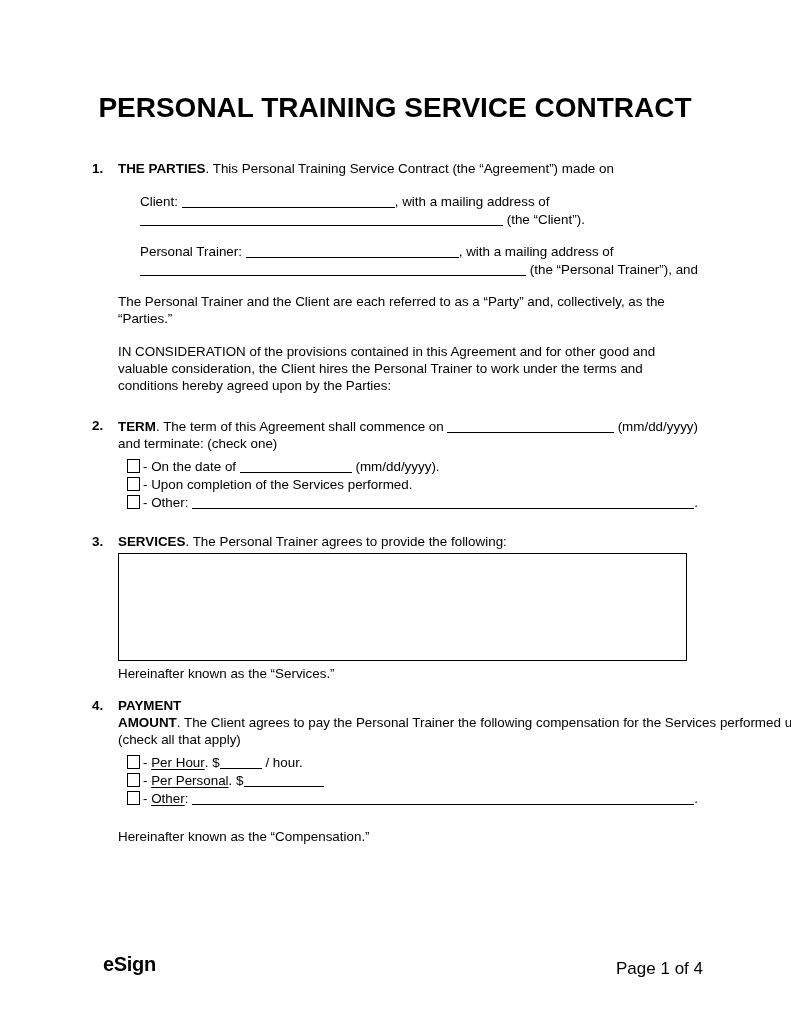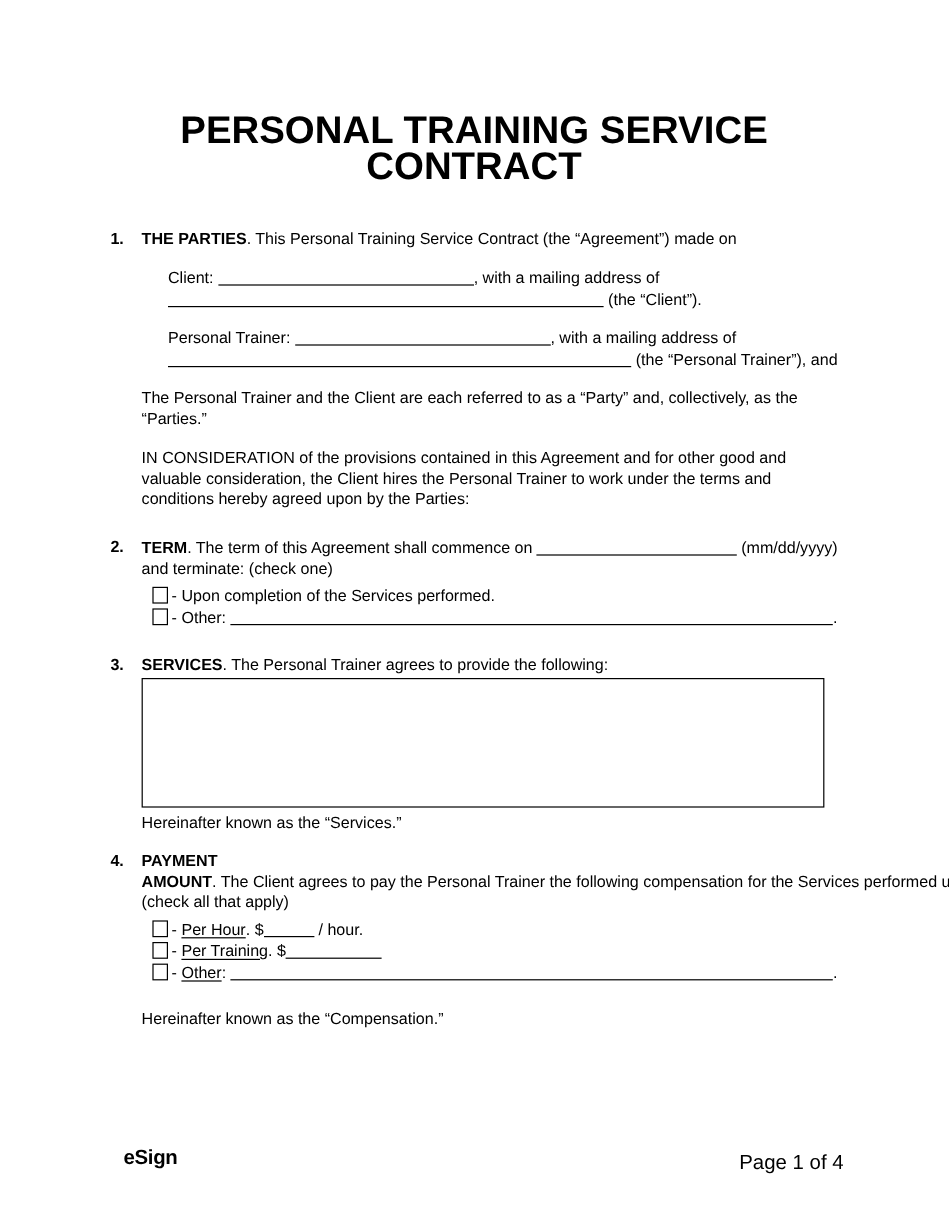--- a/index.html
+++ b/index.html
@@ -9,21 +9,21 @@
     background:#ffffff;
     color:#000;
     font-family:"Liberation Sans", "DejaVu Sans", sans-serif;
     font-size:13.4px;
     line-height:17px;
     overflow:hidden;
   }
   .content { position:absolute; left:92px; top:0; width:606px; }
   .title {
     margin:0; padding-top:93px;
-    font-size:32px; line-height:30px; font-weight:bold;
+    font-size:28px; line-height:30px; font-weight:bold;
     text-align:center; letter-spacing:0;
   }
   .sec { display:flex; align-items:flex-start; }
   .num { width:26px; flex-shrink:0; font-weight:bold; }
   .body { flex:1; min-width:0; }
   .line { white-space:normal; }
   .fline { display:flex; align-items:baseline; }
   .pre { white-space:pre; }
   b { font-weight:bold; }
   .u { text-decoration:underline; text-underline-offset:2px; }
@@ -56,21 +56,21 @@
   .mt23 { margin-top:23px; }
   .mt22 { margin-top:22px; }
   .mt21 { margin-top:21px; }
   .mt16 { margin-top:16px; }
   .mt15 { margin-top:15px; }
   .mt14 { margin-top:14px; }
   .mt5  { margin-top:5px; }
   .mt4  { margin-top:4px; }
   .footer-brand {
     position:absolute; left:103px; top:956px;
-    font-weight:bold; font-size:17px; letter-spacing:-0.3px;
+    font-weight:bold; font-size:20px; letter-spacing:-0.3px;
   }
   .footer-page {
     position:absolute; right:88px; top:960px;
     font-size:17px;
   }
 </style>
 </head>
 <body>
 
 <div class="page">
@@ -109,20 +109,26 @@
           <b class="pre">TERM</b>
             <span class="pre">. The term of this Agreement shall commence on </span>
             <span class="blank grow"></span>
             <span class="pre"> (mm/dd/yyyy)</span>
         </div>
         <div class="line">and terminate: (check one)</div>
 
         <div class="checks mt5">
           <div class="fline">
             <span class="checkbox"></span>
+              <span class="pre">- On the date of </span>
+              <span class="blank" style="width:112px"></span>
+              <span class="pre"> (mm/dd/yyyy).</span>
+          </div>
+          <div class="fline">
+            <span class="checkbox"></span>
               <span class="pre">- Upon completion of the Services performed.</span>
           </div>
           <div class="fline">
             <span class="checkbox"></span>
               <span class="pre">- Other: </span>
               <span class="blank grow"></span>
               <span class="pre">.</span>
           </div>
         </div>
       </div>
@@ -148,21 +154,21 @@
             <span class="checkbox"></span>
               <span class="pre">- </span>
               <span class="pre u">Per Hour</span>
               <span class="pre">. $</span>
               <span class="blank" style="width:42px"></span>
               <span class="pre"> / hour.</span>
           </div>
           <div class="fline">
             <span class="checkbox"></span>
               <span class="pre">- </span>
-              <span class="pre u">Per Training</span>
+              <span class="pre u">Per Personal</span>
               <span class="pre">. $</span>
               <span class="blank" style="width:80px"></span>
           </div>
           <div class="fline">
             <span class="checkbox"></span>
               <span class="pre">- </span>
               <span class="pre u">Other</span>
               <span class="pre">: </span>
               <span class="blank grow"></span>
               <span class="pre">.</span>

